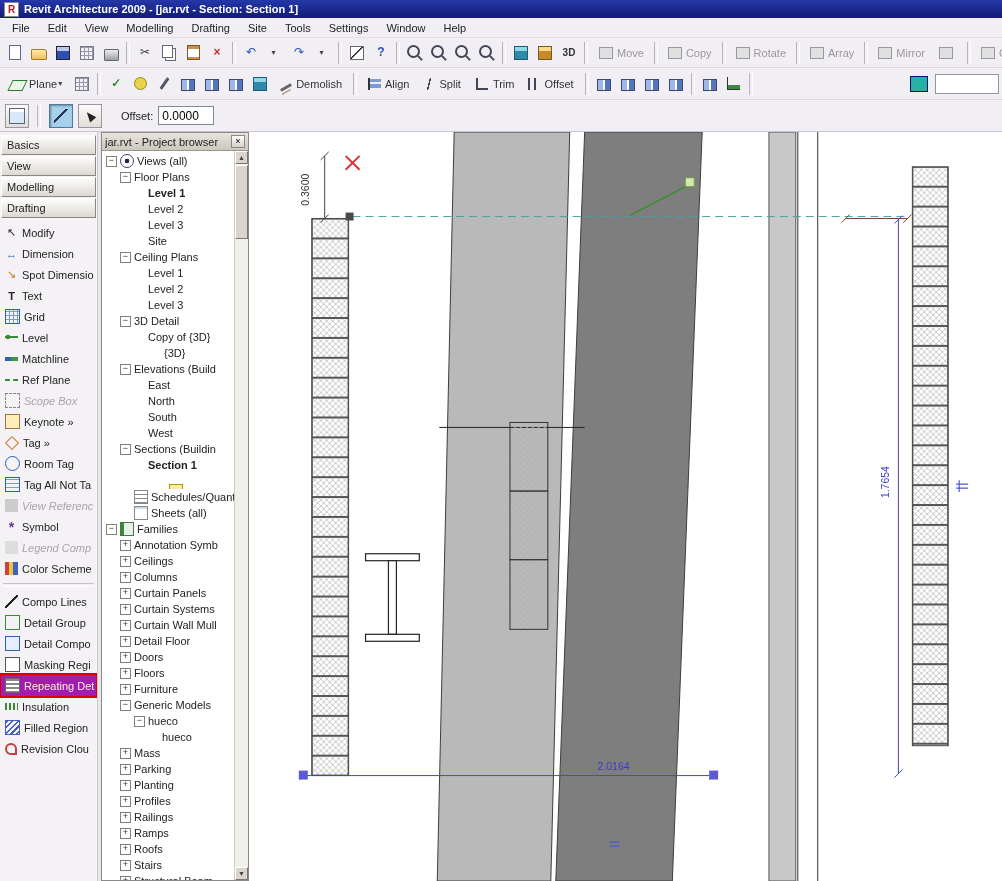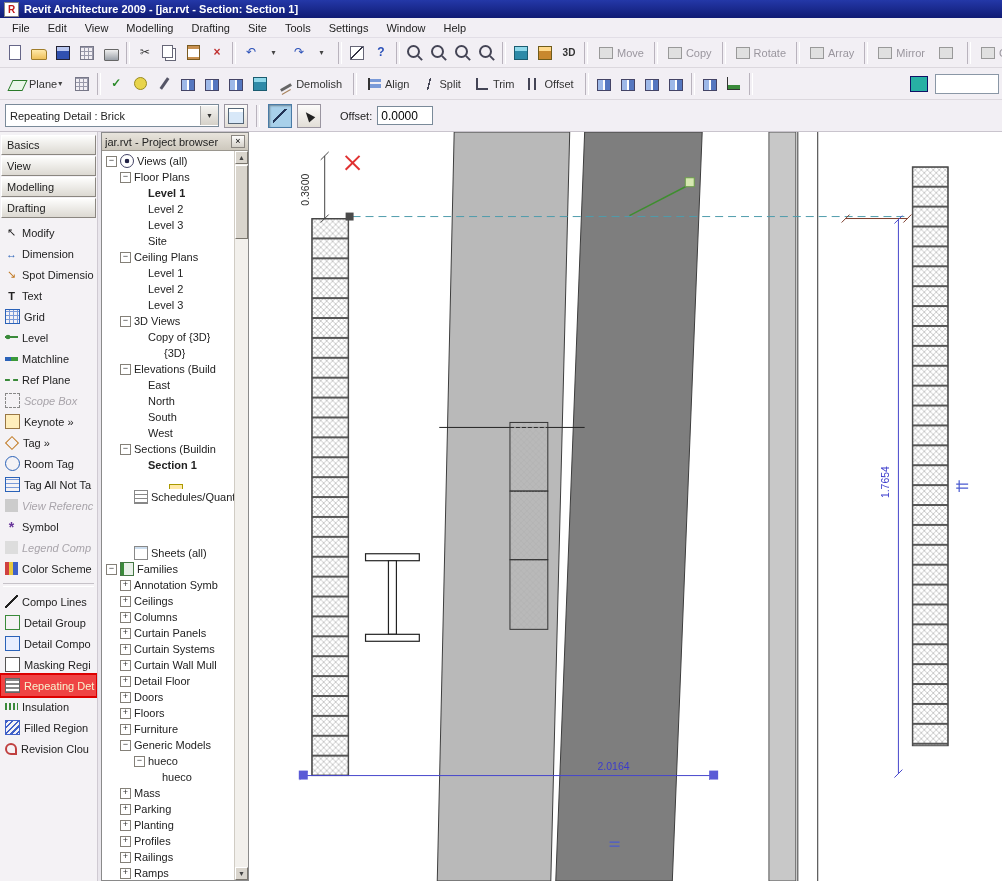--- a/index.html
+++ b/index.html
@@ -84,21 +84,21 @@
 
   
   .designbar{width:97px;flex:0 0 auto;background:#f4f2f5;border-right:1px solid #cfcad2;
              display:flex;flex-direction:column;padding-top:2px;overflow:hidden;}
   .db-cat{height:18px;margin:1px 1px 0 1px;background:linear-gradient(#fdfdfc,#dcd9d2);
           border:1px solid;border-color:#fff #8a8680 #8a8680 #fff;display:flex;align-items:center;
           padding-left:5px;font-size:11px;}
   .db-items{display:flex;flex-direction:column;margin-top:4px;}
   .db-item{height:21px;display:flex;align-items:center;padding-left:4px;margin:0 1px;white-space:nowrap;overflow:hidden;}
   .db-item.disabled{color:#a8a4aa;font-style:italic;}
-  .db-item.selected{background:#ef4444;color:#f7f3cf;}
+  .db-item.selected{background:#a21caf;color:#f7f3cf;}
   .db-item.highlight{box-shadow:0 0 0 2px #dd0000;position:relative;z-index:2;}
   .db-ic{flex:0 0 13px;width:13px;height:13px;margin-right:4px;position:relative;display:flex;align-items:center;justify-content:center;}
   .ti-modify::after{content:'↖';font-size:11px;color:#222;}
   .ti-dimension::after{content:'↔';font-size:11px;color:#2a62b8;}
   .ti-spot::after{content:'↘';font-size:11px;color:#c07820;}
   .ti-text::after{content:'T';font-weight:bold;font-size:11px;color:#222;}
   .ti-grid2{border:1px solid #2a62b8;background:repeating-linear-gradient(0deg,transparent 0 3px,#7a9ad8 3px 4px),repeating-linear-gradient(90deg,transparent 0 3px,#7a9ad8 3px 4px);}
   .ti-level{background:radial-gradient(circle at 3px 6px,#3a8a3a 2px,transparent 2.6px),linear-gradient(180deg,transparent 5px,#3a8a3a 5px 7px,transparent 7px);}
   .ti-matchline{background:linear-gradient(90deg,#2a62b8 0 6px,#3a9a3a 6px);height:4px!important;align-self:center;}
   .ti-refplane{border-top:2px dashed #3a8a3a;height:0!important;align-self:center;}
@@ -404,24 +404,20 @@
       </span>
     <div class="tb2-right">
       <button class="tb-btn">
         <span class="ci ci-teal"></span>
       </button>
       <div class="mini-field"></div>
     </div>
   </div>
 
   <div class="typebar">
-    <div class="combo">
-      <span class="combo-label">Repeating Detail : Brick</span>
-      <span class="combo-arrow">▼</span>
-    </div>
     <button class="sq-btn">
       <span class="ci ci-props"></span>
     </button>
     <div class="tb-sep"></div>
     <button class="sq-btn pressed">
       <span class="ci ci-pen"></span>
     </button>
     <button class="sq-btn">
       <span class="ci-cursor"></span>
     </button>
@@ -604,21 +600,21 @@
     <span class="tl">Level 2</span>
   </div>
             <div class="tree-row" style="padding-left: 32px;">
     <span class="exp noexp"></span>
 
     <span class="tl">Level 3</span>
   </div>
             <div class="tree-row" style="padding-left: 18px;">
     <span class="exp">−</span>
 
-    <span class="tl">3D Views</span>
+    <span class="tl">3D Detail</span>
   </div>
             <div class="tree-row" style="padding-left: 32px;">
     <span class="exp noexp"></span>
 
     <span class="tl">Copy of {3D}</span>
   </div>
             <div class="tree-row" style="padding-left: 48px;">
     <span class="exp noexp"></span>
 
     <span class="tl">{3D}</span>
@@ -661,21 +657,21 @@
             <div class="tree-row" style="padding-left: 18px; flex-direction: column;">
     <span class="exp noexp"></span>
     <span class="ti ti-legend"></span>
     <span class="tl">Legends</span>
   </div>
             <div class="tree-row" style="padding-left: 18px;">
     <span class="exp noexp"></span>
     <span class="ti ti-schedule"></span>
     <span class="tl">Schedules/Quant</span>
   </div>
-            <div class="tree-row" style="padding-left: 18px; margin-top: 40px;">
+            <div class="tree-row" style="padding-left: 18px;">
     <span class="exp noexp"></span>
     <span class="ti ti-sheet"></span>
     <span class="tl">Sheets (all)</span>
   </div>
             <div class="tree-row" style="padding-left: 4px;">
     <span class="exp">−</span>
     <span class="ti ti-book"></span>
     <span class="tl">Families</span>
   </div>
             <div class="tree-row" style="padding-left: 18px;">

